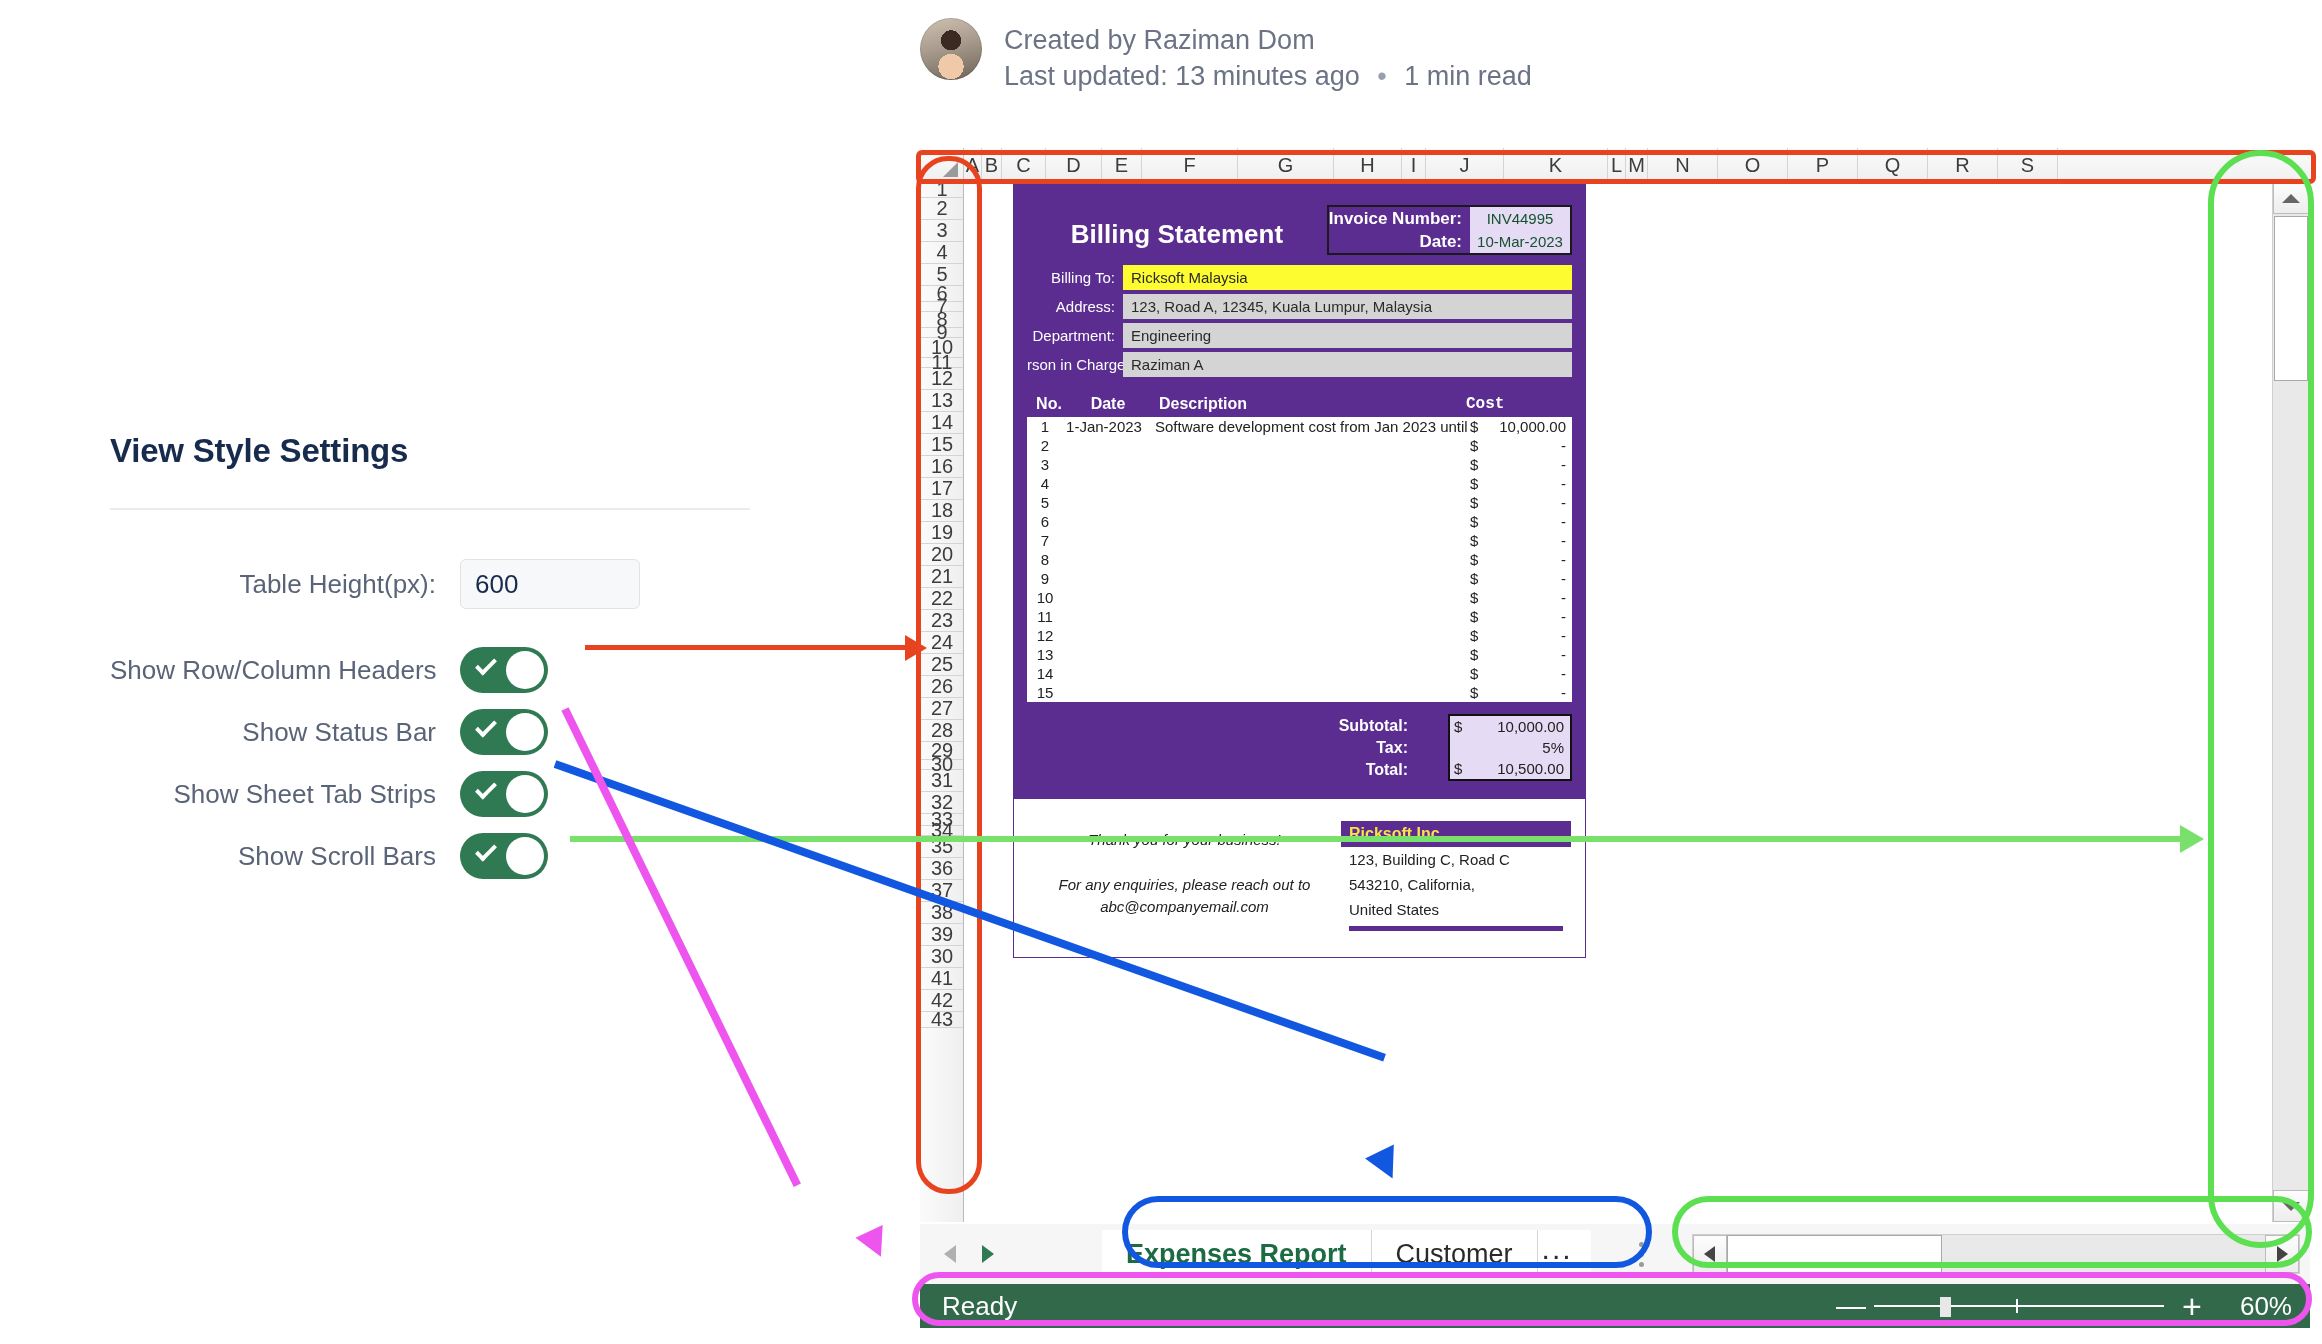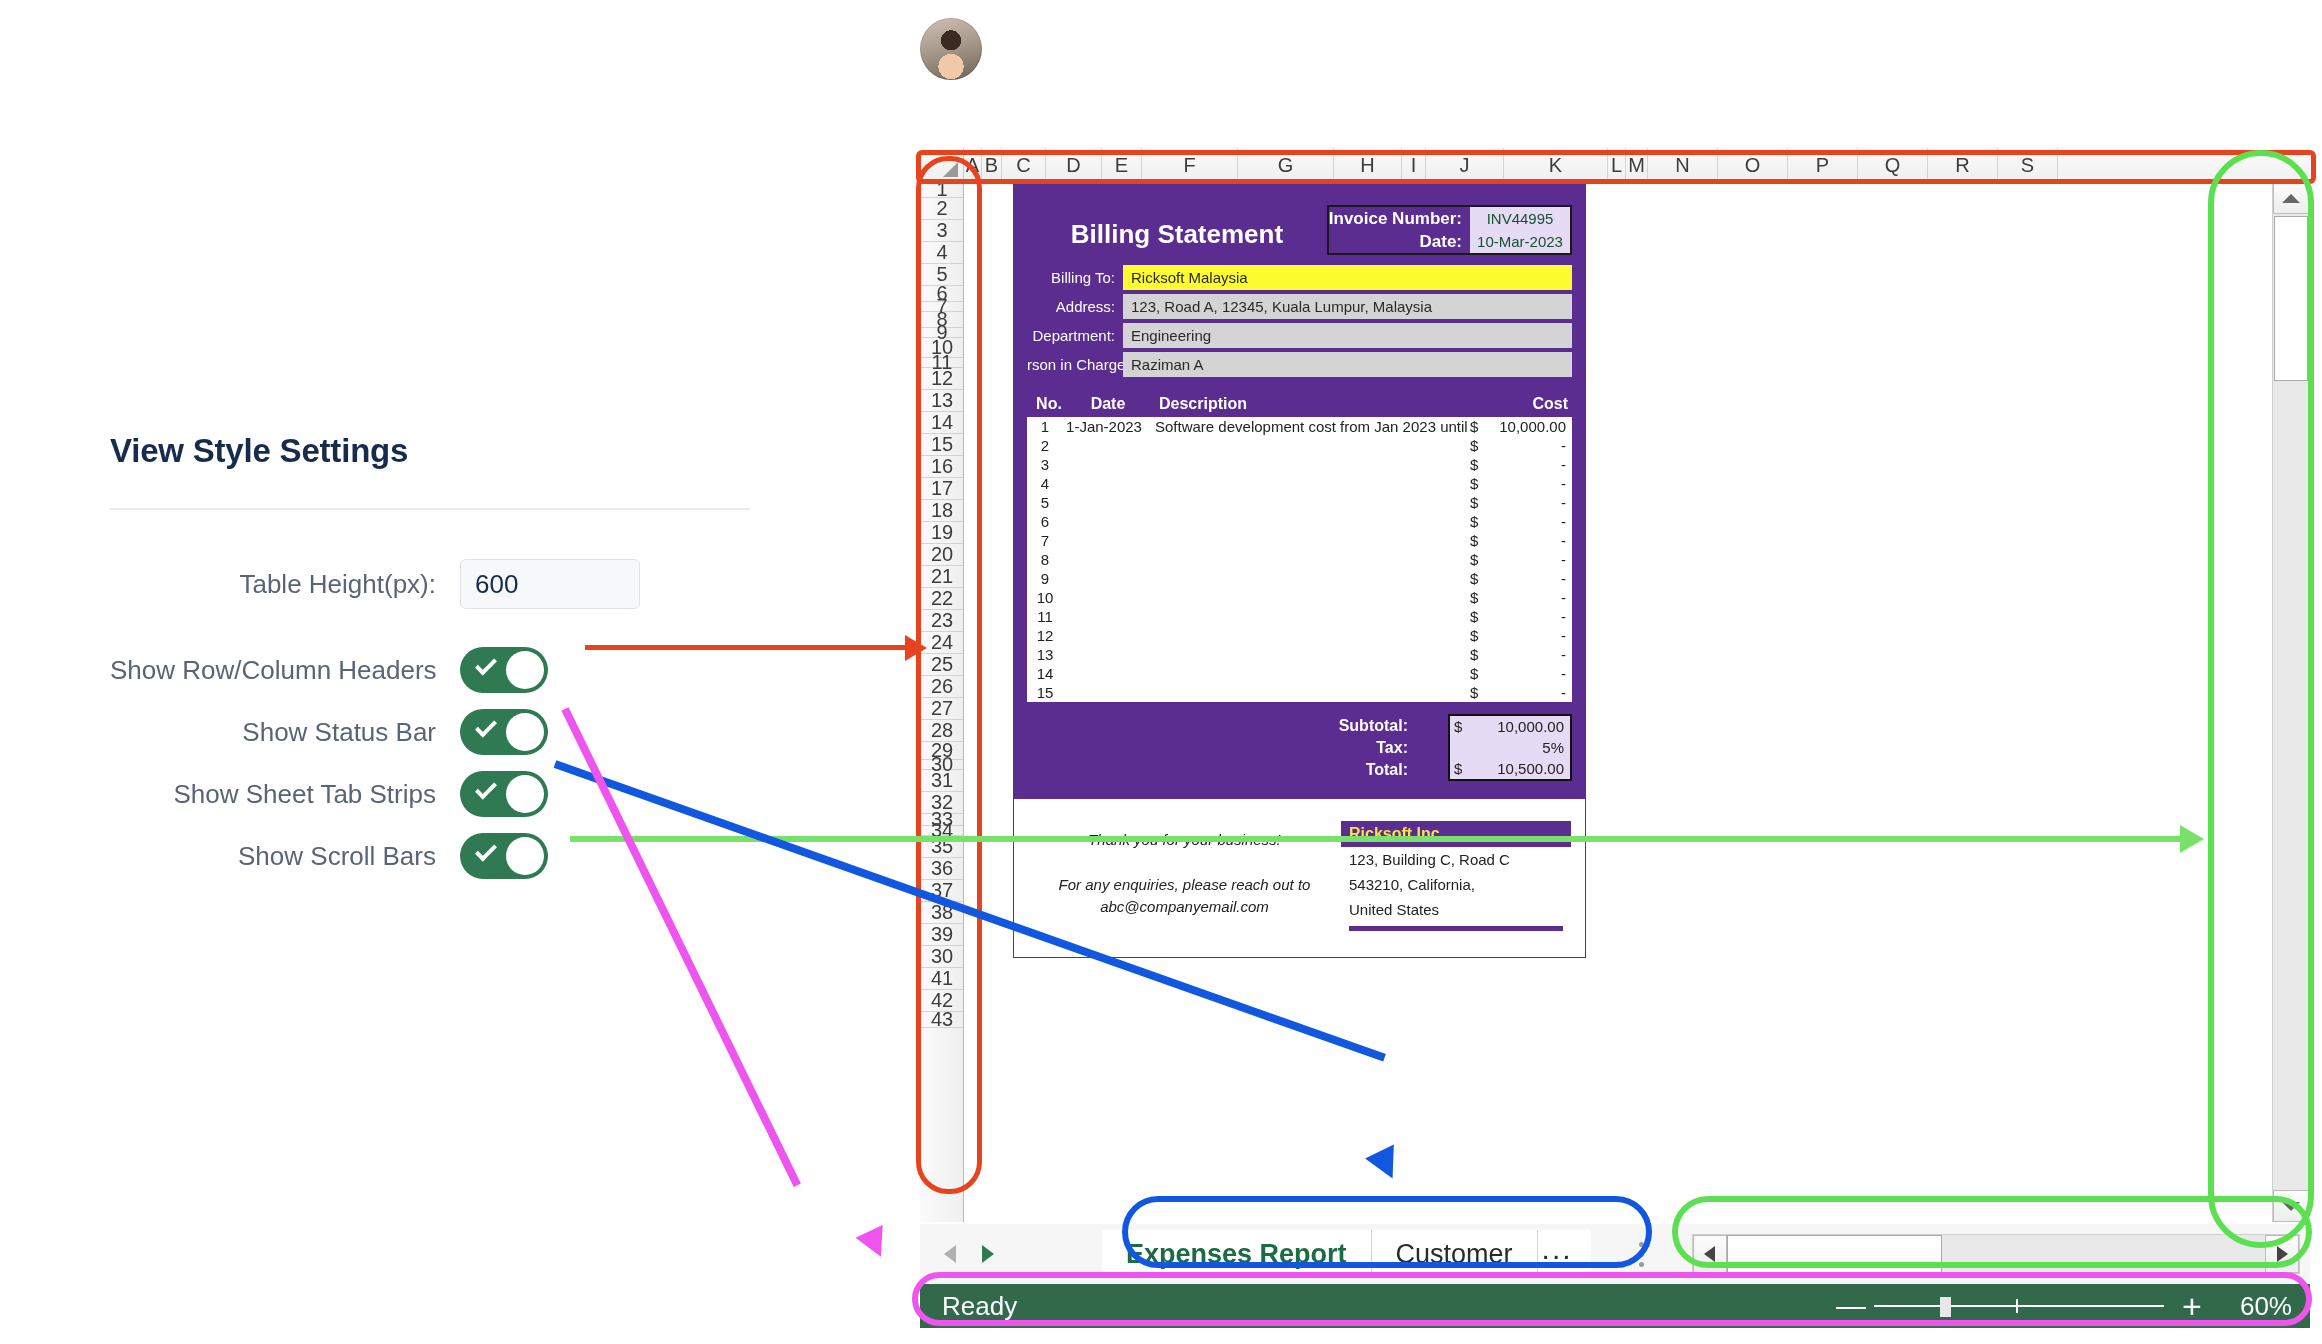--- a/index.html
+++ b/index.html
@@ -99,21 +99,21 @@
   #items-body { background:#fff; }
   .item-row { display:flex; font-size:15px; color:#222; height:19px; align-items:center; }
   .c-no { width:36px; text-align:center; }
   .c-date { width:82px; text-align:center; }
   .c-desc { flex:1; padding-left:10px; white-space:nowrap; overflow:hidden; }
   .c-cur { width:16px; text-align:left; }
   .c-cost { width:86px; text-align:right; padding-right:6px; }
   .h-no { width:36px; text-align:center; }
   .h-date { width:82px; text-align:center; }
   .h-desc { flex:1; padding-left:10px; }
-  .h-cost { width:102px; text-align:right; }
+  .h-cost { width:102px; text-align:left;font-family:Liberation Mono, monospace; }
 
   
   #totals { padding:12px 14px 18px 14px; display:flex; flex-direction:column; align-items:flex-end; }
   #totals-box { border:2px solid #111; }
   .tot-row { display:flex; align-items:center;gap:32px; }
   .tot-label { color:#fff; font-size:16px; font-weight:bold; text-align:right; padding-right:8px; width:110px; }
   .tot-val { width:124px; background:#e6dbf5; font-size:15px; color:#222; display:flex; padding:2px 6px 2px 4px; }
   .tot-val .cur { width:16px; }
   .tot-val .amt { flex:1; text-align:right; }
 
@@ -206,20 +206,31 @@
     border-top:8px solid #ee55ee; transform-origin:left center; transform:rotate(64deg); }
   #anno-magenta-head { left:860px; top:1230px; width:0;height:0;
     border-left:15px solid transparent;border-right:15px solid transparent;border-top:28px solid #ee55ee;
     transform:rotate(-25deg); }
 </style>
 </head>
 <body>
 
 <div id="author-header">
   <div id="avatar"></div>
+  <div id="author-lines">
+    <div class="author-line">
+      <span>Created by Raziman Dom</span>
+    </div>
+    <div class="author-line">
+      <span>Last updated:</span>
+      <span>13 minutes ago</span>
+      <span class="sep">•</span>
+      <span class="readtime">1 min read</span>
+    </div>
+  </div>
 </div>
 
 <div id="settings-panel">
   <div id="settings-title">View Style Settings</div>
   <div id="settings-divider"></div>
   <div id="settings-rows">
     <div class="setting-row first">
       <div class="setting-label">Table Height(px):</div>
       <input id="table-height-input" value="600" style="">
     </div>

